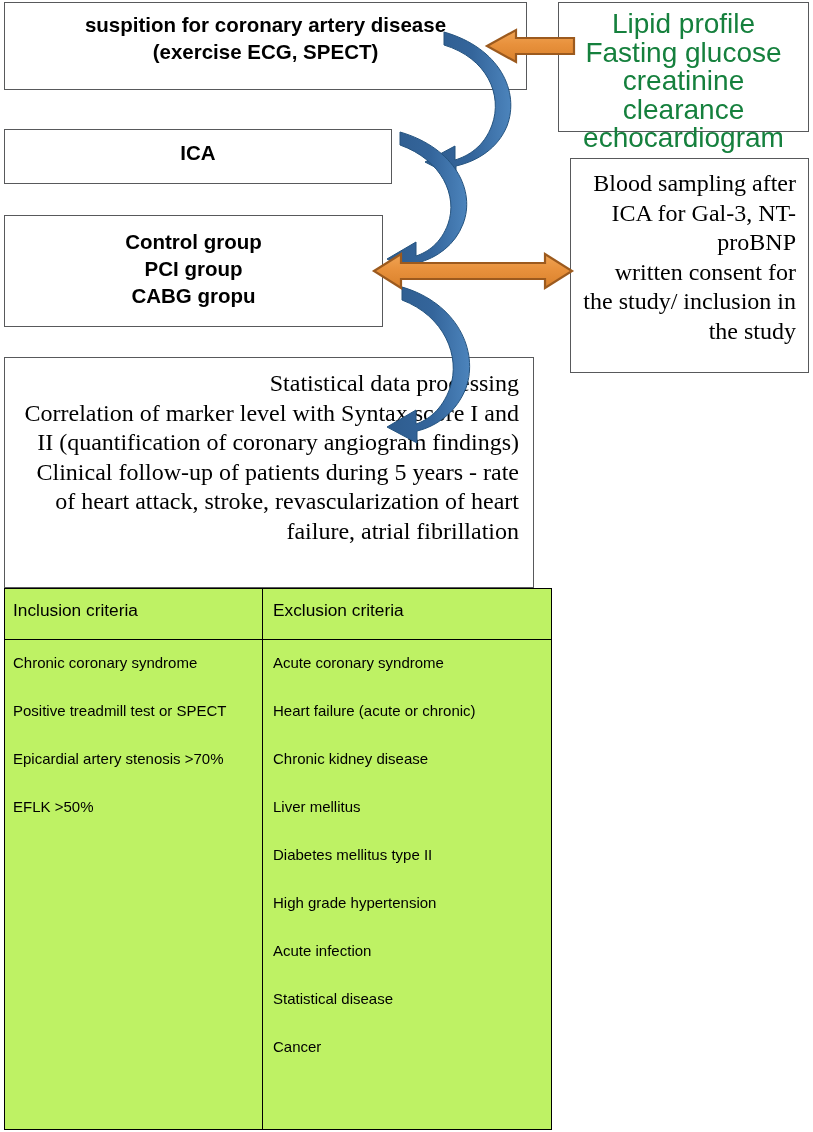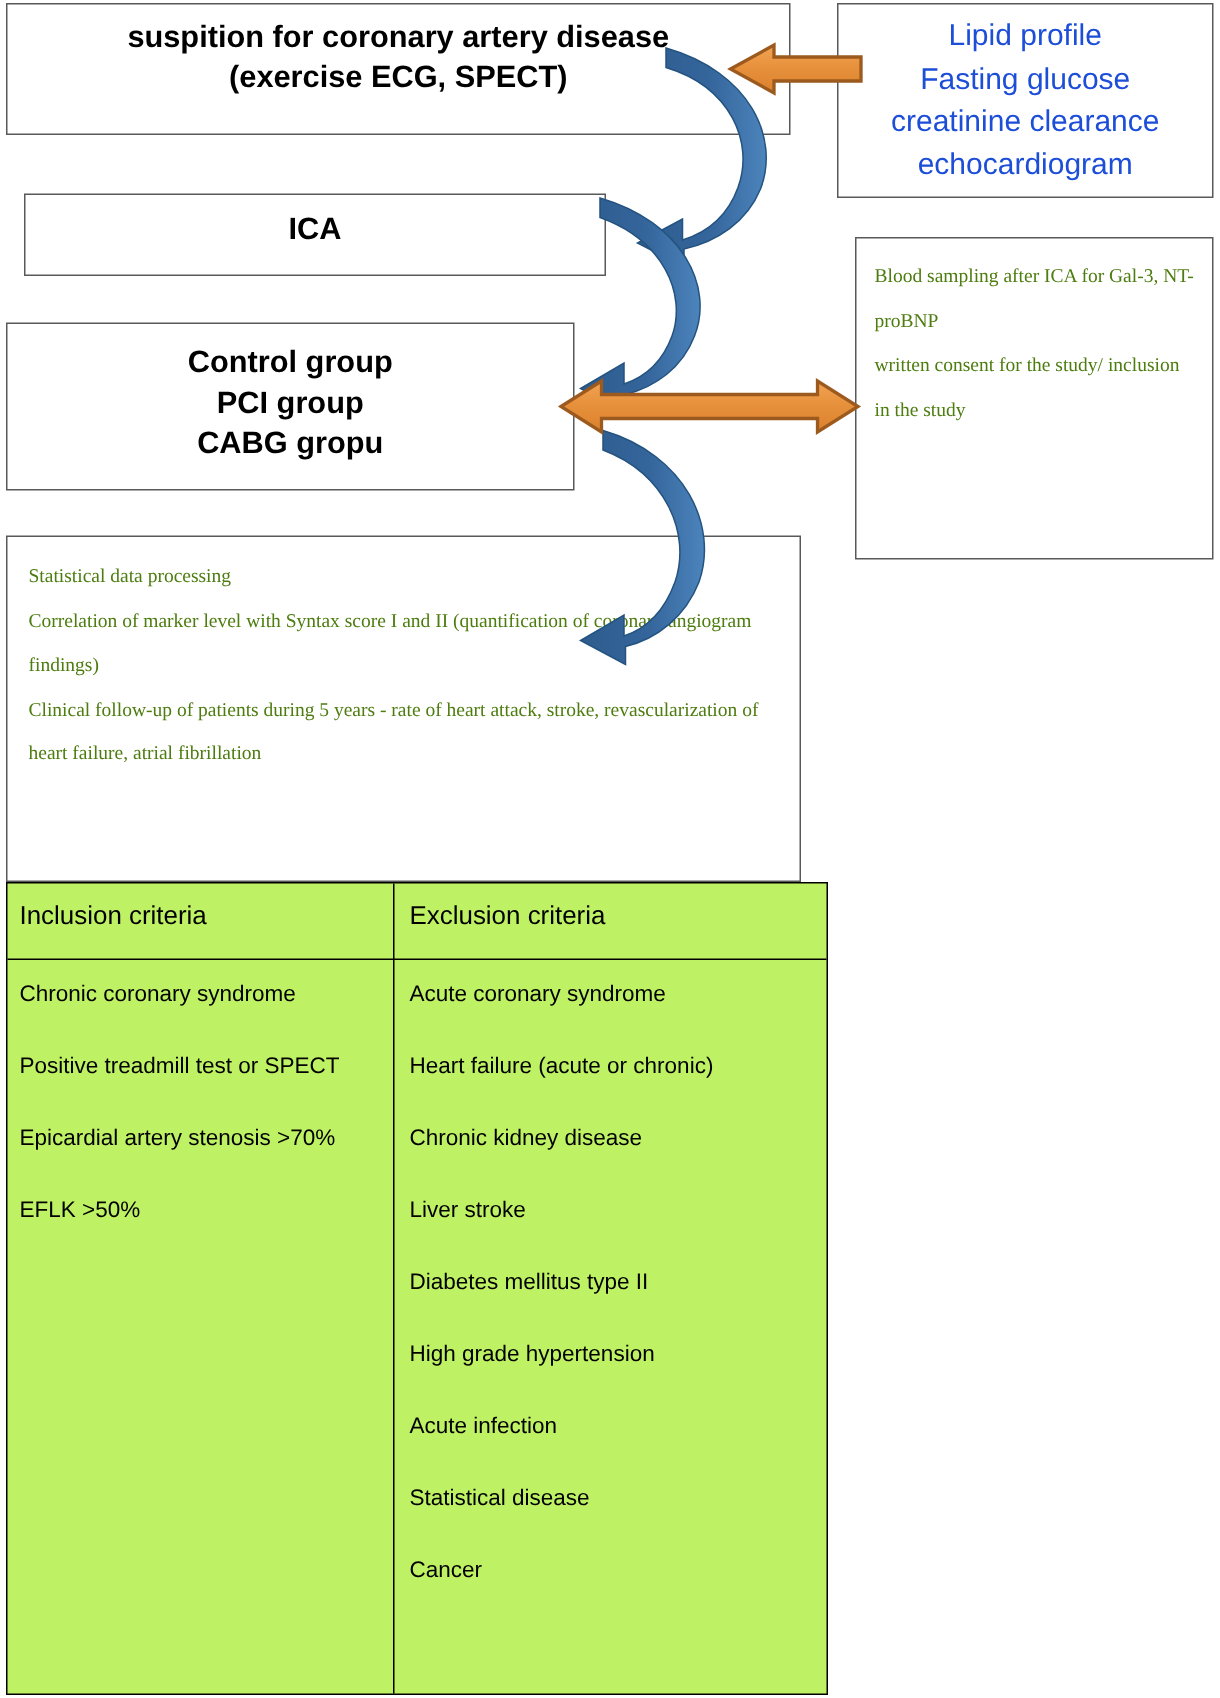--- a/index.html
+++ b/index.html
@@ -44,34 +44,34 @@
     font-size: 20.5px;
     line-height: 27px;
     text-align: center;
     color: #000000;
     white-space: pre-line;
   }
   
   .plain-sans {
     font-family: "Liberation Sans", sans-serif;
     font-weight: normal;
-    font-size: 20px;
+    font-size: 28px;
     line-height: 28.5px;
     text-align: center;
-    color: #1d4ed8;
+    color: #15803d;
     white-space: pre-line;
   }
   
   .serif-text {
     font-family: "Liberation Serif", serif;
     font-weight: normal;
-    font-size: 13px;
+    font-size: 24px;
     line-height: 29.5px;
-    text-align: left;
-    color: #4d7c0f;
+    text-align: right;
+    color: #000000;
     white-space: pre-line;
   }
 
   
   #criteria-table {
     position: absolute;
     box-sizing: border-box;
     border: 1.4px solid #000000;
     background: #bef264;
   }
@@ -129,21 +129,21 @@
 (exercise ECG, SPECT)</div>
   </div>
 
   <div class="box" style="left:558px; top:2px; width:251px; height:130px;">
     <div class="box-inner plain-sans" style="top:7px; padding:0 4px;">Lipid profile
 Fasting glucose
 creatinine clearance
 echocardiogram</div>
   </div>
 
-  <div class="box" style="left:16px; top:129px; width:388px; height:55px;padding-left:48px;">
+  <div class="box" style="left:4px; top:129px; width:388px; height:55px;padding-left:48px;">
     <div class="box-inner step-text" style="top:9px; padding:0 8px;">ICA</div>
   </div>
 
   <div class="box" style="left:4px; top:215px; width:379px; height:112px;">
     <div class="box-inner step-text" style="top:12px; padding:0 8px;">Control group
 PCI group
 CABG gropu</div>
   </div>
 
   <div class="box" style="left:570px; top:158px; width:239px; height:215px;">
@@ -257,21 +257,21 @@
       <p>Chronic coronary syndrome</p>
       <p>Positive treadmill test or SPECT</p>
       <p>Epicardial artery stenosis &gt;70%</p>
       <p>EFLK &gt;50%</p>
     </div>
 
     <div class="cell" style="left:258px; top:51px; width:290px; padding:8px 8px 0 10px;">
       <p>Acute coronary syndrome</p>
       <p>Heart failure (acute or chronic)</p>
       <p>Chronic kidney disease</p>
-      <p>Liver stroke</p>
+      <p>Liver mellitus</p>
       <p>Diabetes mellitus type II</p>
       <p>High grade hypertension</p>
       <p>Acute infection</p>
       <p>Statistical disease</p>
       <p>Cancer</p>
     </div>
   </div>
 
 </div>
 

